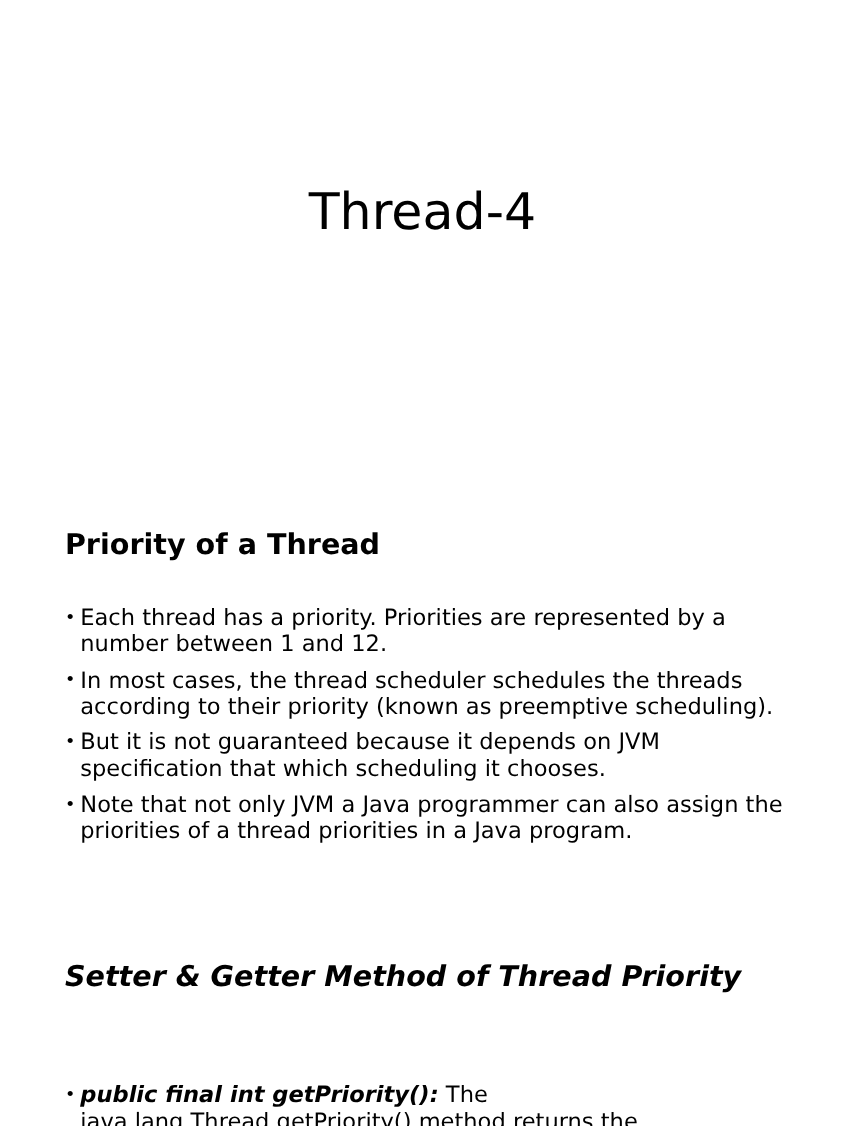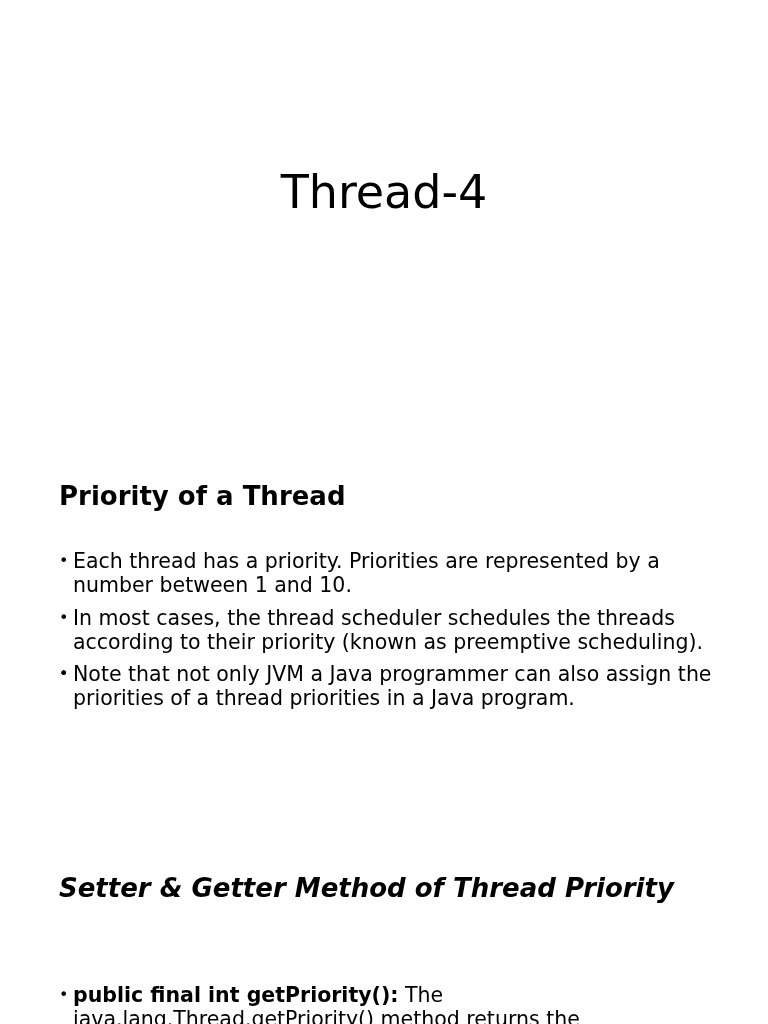--- a/index.html
+++ b/index.html
@@ -52,40 +52,41 @@
       position: relative;
       padding-left: 14px;
       margin-bottom: 8px;
     }
     .bullet-dot {
       position: absolute;
       left: 0;
       top: 0;
       font-size: 16px;
     }
-    .bold-run { font-weight: bold; }
+    .bold-run { font-weight: bold; font-style: italic; }
   </style>
 </head>
 <body>
 
 <h1 class="slide-title">Thread-4</h1>
 
 <h2 class="section-heading" id="heading-1">Priority of a Thread</h2>
 
 <ul class="bullet-list" id="list-1">
   <li class="bullet-item">
     <span class="bullet-dot">•</span>
-    <span>Each thread has a priority. Priorities are represented by a number between 1 and 10.</span>
+    <span>Each thread has a priority. Priorities are represented by a number between 1 and 12.</span>
   </li>
   <li class="bullet-item">
     <span class="bullet-dot">•</span>
     <span>In most cases, the thread scheduler schedules the threads according to their priority (known as preemptive scheduling).</span>
   </li>
   <li class="bullet-item">
     <span class="bullet-dot">•</span>
+    <span>But it is not guaranteed because it depends on JVM specification that which scheduling it chooses.</span>
   </li>
   <li class="bullet-item">
     <span class="bullet-dot">•</span>
     <span>Note that not only JVM a Java programmer can also assign the priorities of a thread priorities in a Java program.</span>
   </li>
 </ul>
 
 <h2 class="section-heading" id="heading-2">Setter &amp; Getter Method of Thread Priority</h2>
 
 <ul class="bullet-list" id="list-2">

